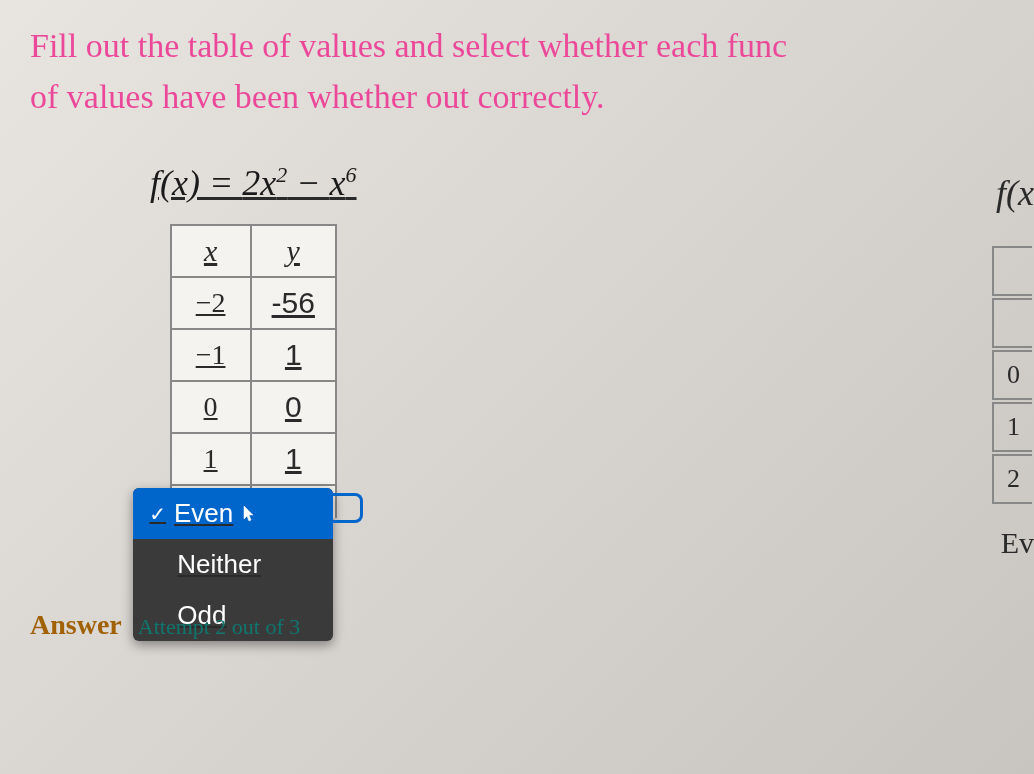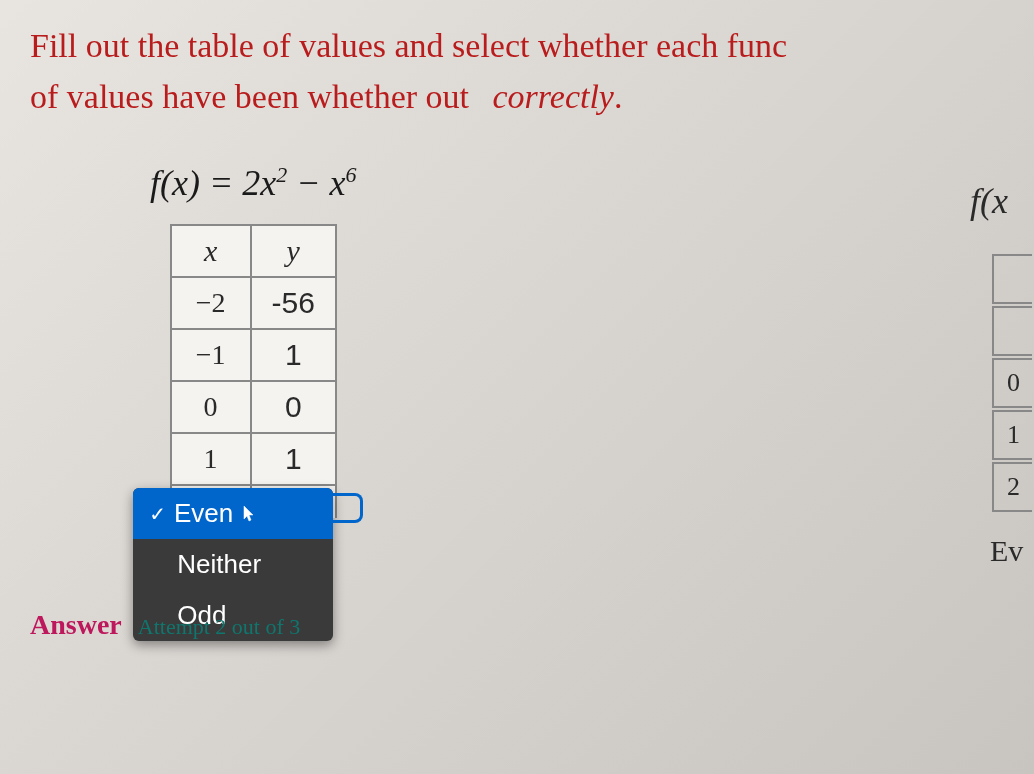--- a/index.html
+++ b/index.html
@@ -16,36 +16,35 @@
       overflow: hidden;
       position: relative;
     }
     .page {
       padding: 20px 30px;
       position: relative;
     }
     .instruction-text {
       font-size: 34px;
       line-height: 1.5;
-      color: #b91c1c;
+      color: #ec4899;
       margin-bottom: 40px;
     }
     .italic {
-      font-style: italic;
-      margin-left: 15px;
     }
     .content-area {
       display: flex;
       gap: 80px;
       padding-left: 120px;
     }
     .function-block {
       display: flex;
       flex-direction: column;
       align-items: center;
+      text-decoration: underline;
     }
     .formula {
       font-size: 36px;
       font-style: italic;
       font-family: 'Times New Roman', serif;
       margin-bottom: 20px;
       color: #1a1a1a;
     }
     .formula sup {
       font-size: 22px;
@@ -108,24 +107,24 @@
       top: 5px;
       width: 30px;
       height: 30px;
       border: 3px solid #0066cc;
       border-left: none;
       border-radius: 0 8px 8px 0;
     }
     .right-function {
       position: absolute;
       right: 0;
-      top: 180px;
+      top: 172px;
       display: flex;
       flex-direction: column;
-      align-items: flex-start;
+      align-items: flex-end;
     }
     .right-formula {
       font-size: 36px;
       font-style: italic;
       font-family: 'Times New Roman', serif;
       margin-bottom: 30px;
     }
     .right-table {
       margin-left: 20px;
     }
@@ -147,21 +146,21 @@
       position: absolute;
       bottom: 20px;
       left: 30px;
       display: flex;
       align-items: baseline;
       gap: 16px;
     }
     .answer-label {
       font-size: 28px;
       font-weight: bold;
-      color: #be185d;
+      color: #a16207;
     }
     .attempt-text {
       font-size: 22px;
       color: #0f766e;
     }
     .cut-row td {
       height: 25px;
       padding: 0 20px;
       overflow: hidden;
       border-bottom: none;

